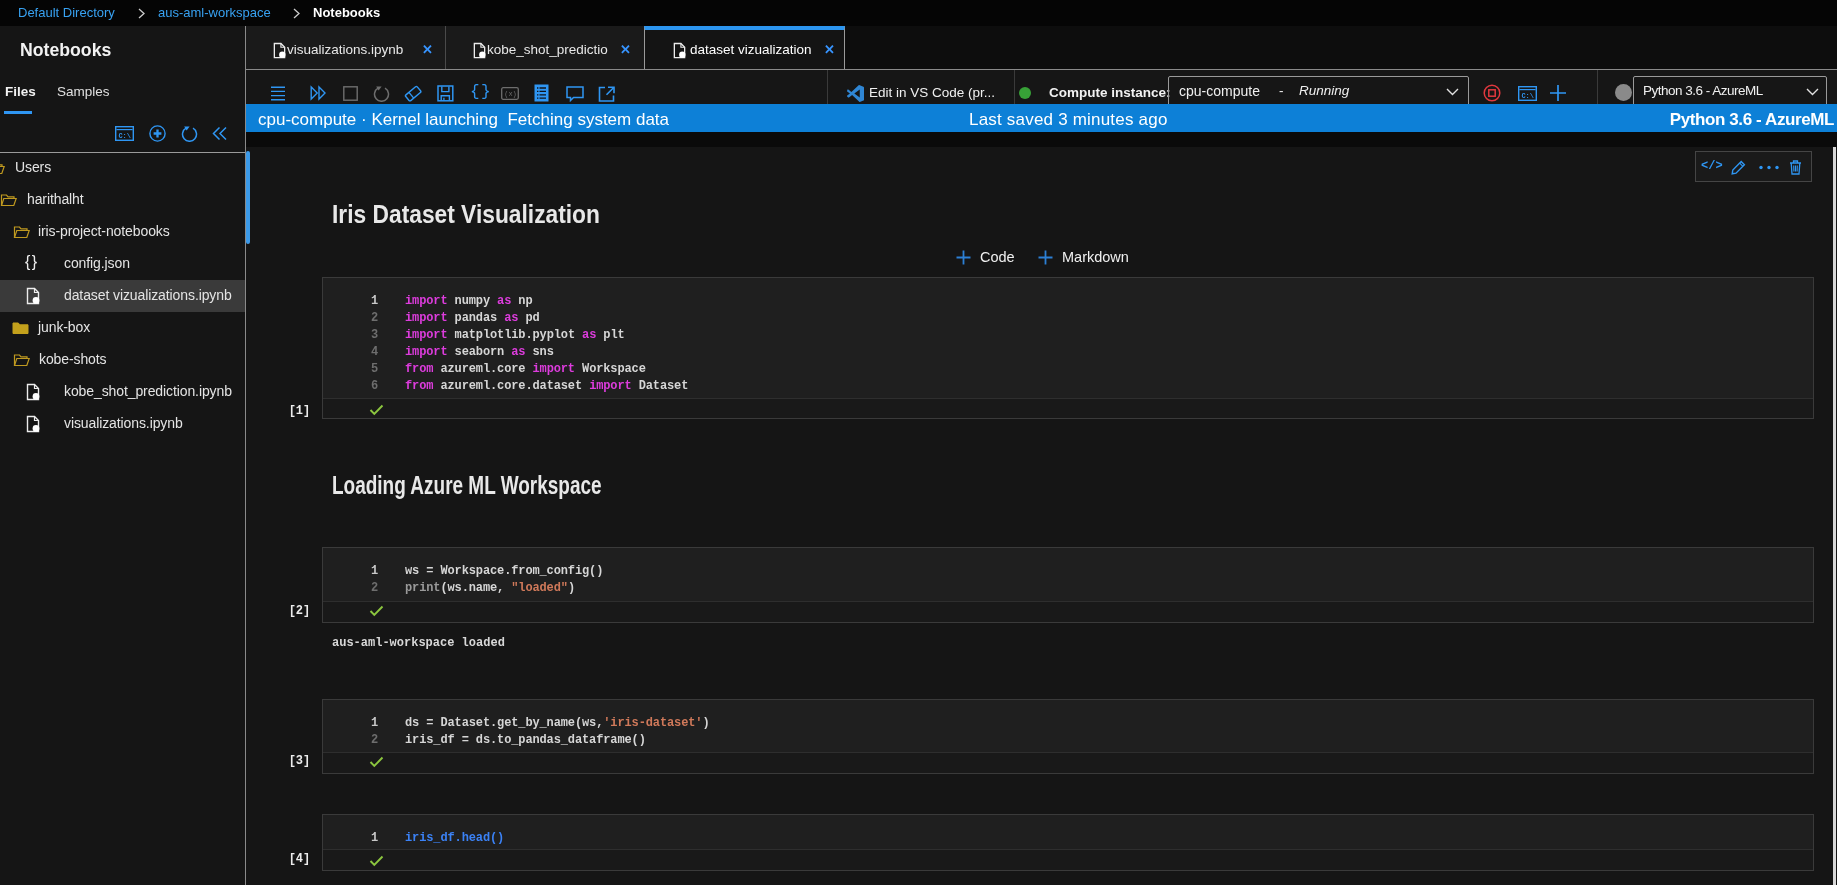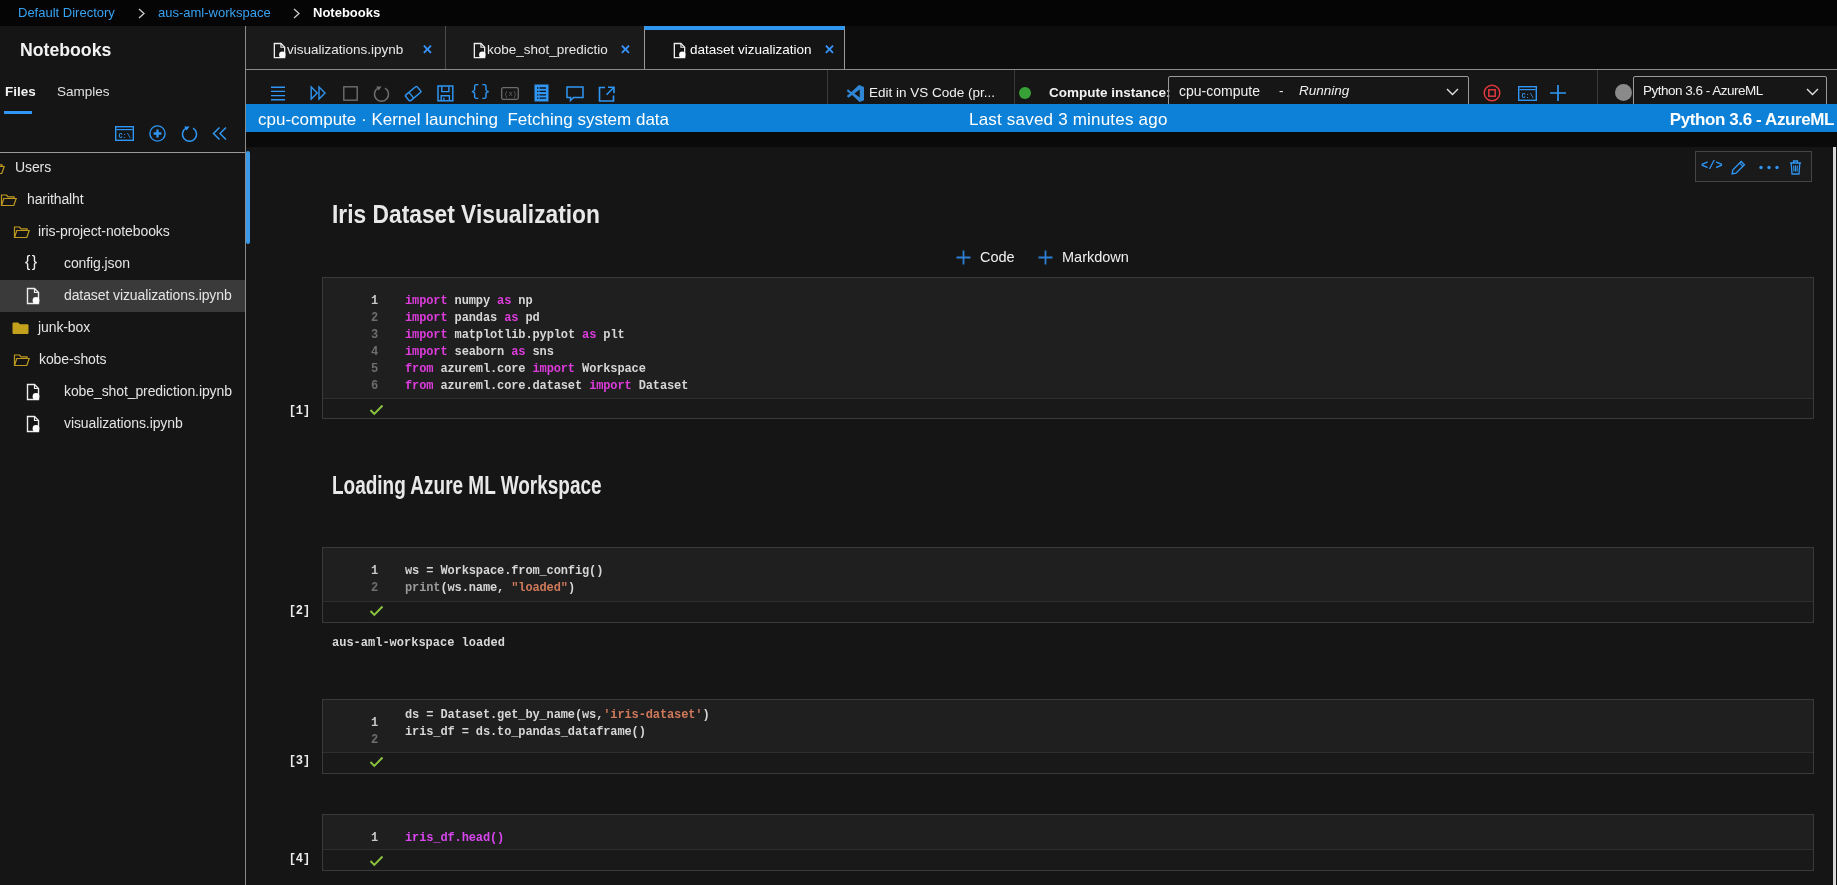--- a/index.html
+++ b/index.html
@@ -313,34 +313,34 @@
           <path d="M1.5 6 L5.3 10 L13.5 1.5" fill="none" stroke="#8cc63f" stroke-width="1.9"></path>
         </svg>
     </div>
     <div class="abs" style="left:24px;top:457px;width:40px;text-align:right;color:#ececec;">[2]</div>
 
     <div class="abs" style="left:76px;top:552px;width:1492px;height:75px;background:#1f1f1f;border:1px solid #3a3a3a;">
       <div class="abs" style="left:0;top:15px;width:55px;line-height:17px;text-align:right;color:#6e6e6e;">
           <div style="color:#c8c8c8;">1</div>
           <div>2</div>
         </div>
-      <div class="abs" style="left:82px;top:7px;line-height:17px;color:#d6d6d6;white-space:pre;font-family:Liberation Mono, monospace;"><div>ds = Dataset.get_by_name(ws,<span class="str">'iris-dataset'</span>)</div><div>iris_df = ds.to_pandas_dataframe()</div></div>
+      <div class="abs" style="left:82px;top:15px;line-height:17px;color:#d6d6d6;white-space:pre;font-family:Liberation Mono, monospace;"><div>ds = Dataset.get_by_name(ws,<span class="str">'iris-dataset'</span>)</div><div>iris_df = ds.to_pandas_dataframe()</div></div>
       <div class="abs" style="left:0;top:52px;width:1490px;height:1px;background:#2e2e2e;"></div>
         <div class="abs" style="left:0;top:53px;width:1490px;height:20px;background:#191919;"></div>
         <svg class="abs" style="left:46px;top:56px;" width="15" height="12" viewBox="0 0 15 12">
           <path d="M1.5 6 L5.3 10 L13.5 1.5" fill="none" stroke="#8cc63f" stroke-width="1.9"></path>
         </svg>
     </div>
     <div class="abs" style="left:24px;top:607px;width:40px;text-align:right;color:#ececec;">[3]</div>
 
     <div class="abs" style="left:76px;top:667px;width:1492px;height:57px;background:#1f1f1f;border:1px solid #3a3a3a;">
       <div class="abs" style="left:0;top:15px;width:55px;line-height:17px;text-align:right;color:#6e6e6e;">
           <div style="color:#c8c8c8;">1</div>
         </div>
-      <div class="abs" style="left:82px;top:15px;line-height:17px;color:#d946ef;white-space:pre;"><div>iris_df.head()</div></div>
+      <div class="abs" style="left:82px;top:15px;line-height:17px;color:#3b82f6;white-space:pre;"><div>iris_df.head()</div></div>
       <div class="abs" style="left:0;top:34px;width:1490px;height:1px;background:#2e2e2e;"></div>
         <div class="abs" style="left:0;top:35px;width:1490px;height:20px;background:#191919;"></div>
         <svg class="abs" style="left:46px;top:40px;" width="15" height="12" viewBox="0 0 15 12">
           <path d="M1.5 6 L5.3 10 L13.5 1.5" fill="none" stroke="#8cc63f" stroke-width="1.9"></path>
         </svg>
     </div>
     <div class="abs" style="left:24px;top:705px;width:40px;text-align:right;color:#ececec;">[4]</div>
   </div>
   <div class="abs" style="left:86px;top:324px;font-size:25px;font-weight:bold;color:#e8e8e8;transform:scaleX(0.759);transform-origin:left top;white-space:nowrap;" id="h2">Loading Azure ML Workspace</div>
   <div class="abs mono" style="left:86px;top:489px;font-size:12px;font-weight:bold;color:#d8d8d8;">aus-aml-workspace loaded</div>

